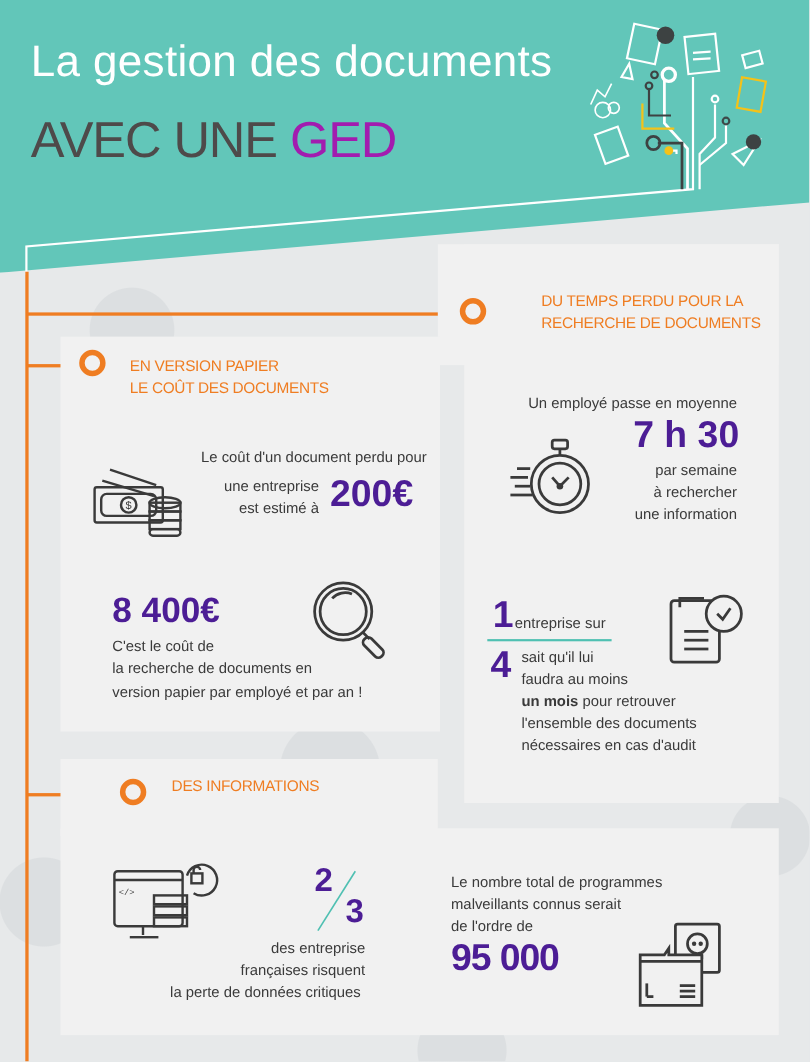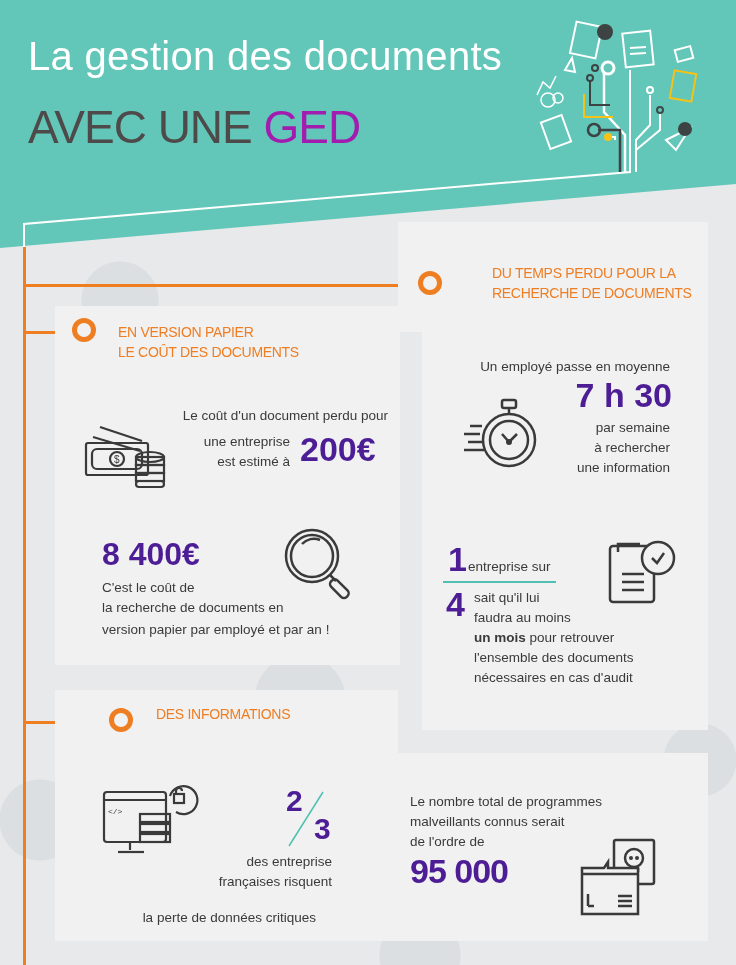--- a/index.html
+++ b/index.html
@@ -195,21 +195,21 @@
   </g>
   <text x="8" y="32" font-size="8" font-family="Liberation Mono, monospace" fill="#3a3a3a">&lt;/&gt;</text>
 </svg>
 <div class="big" style="left:286px;top:784px;font-size:30px;">2</div>
 <svg width="40" height="60" style="left:287px;top:790px;">
   <line x1="36" y1="2" x2="2" y2="56" stroke="#4fc0b2" stroke-width="1.5"></line>
 </svg>
 <div class="big" style="left:314px;top:812px;font-size:30px;">3</div>
 <div class="txt right" style="left:130px;top:852px;width:202px;">des entreprise</div>
 <div class="txt right" style="left:130px;top:872px;width:202px;">françaises risquent</div>
-<div class="txt right" style="left:114px;top:892px;width:202px;white-space:nowrap;margin-top:16px;">la perte de données critiques</div>
+<div class="txt right" style="left:126px;top:892px;width:202px;white-space:nowrap;">la perte de données critiques</div>
 
 <div class="txt" style="left:410px;top:792px;white-space:nowrap;">Le nombre total de programmes</div>
 <div class="txt" style="left:410px;top:812px;">malveillants connus serait</div>
 <div class="txt" style="left:410px;top:832px;">de l'ordre de</div>
 <div class="big" style="left:410px;top:852px;font-size:34px;letter-spacing:-1px;">95 000</div>
 <svg width="80" height="80" style="left:580px;top:838px;">
   <g fill="none" stroke="#3a3a3a" stroke-width="2.5">
     <rect x="34" y="2" width="40" height="44" rx="2"></rect>
     <circle cx="54" cy="20" r="9"></circle>
     <line x1="50" y1="30" x2="50" y2="34"></line>

